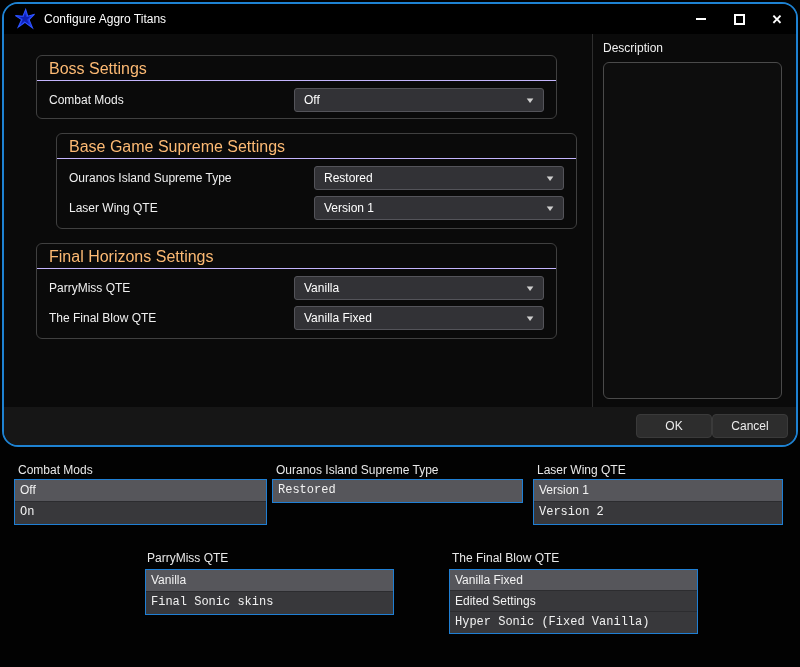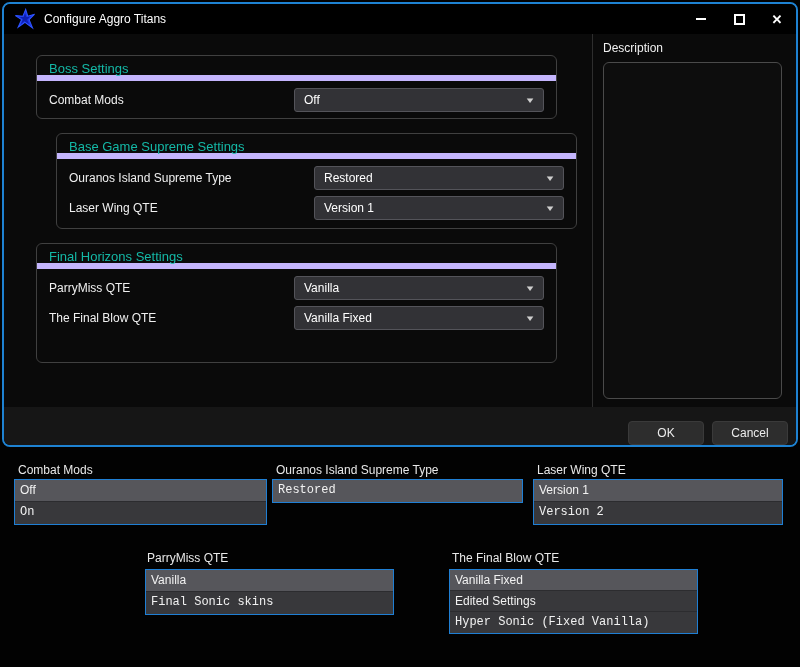--- a/index.html
+++ b/index.html
@@ -3,21 +3,21 @@
 <meta charset="utf-8">
 <style>
   * { margin:0; padding:0; box-sizing:border-box; }
   html,body { width:800px; height:667px; background:#020202; overflow:hidden;
     font-family:"Liberation Sans", sans-serif; }
   body { position:relative; color:#f0f0f0; }
 
   
   .window {
     position:absolute; left:2px; top:2px; width:796px; height:445px;
-    background:#0a0a0a; border:2px solid #1e82d2; border-radius:8px;
+    background:#0a0a0a; border:2px solid #1e82d2; border-radius:16px;
     overflow:hidden; display:flex; flex-direction:column;
   }
   .titlebar { height:30px; background:#000; display:flex; align-items:center; flex:0 0 auto; }
   .app-icon { width:22px; height:22px; margin:0 8px 0 10px; flex:0 0 auto; }
   .title-text { font-size:12px; color:#fff; flex:1 1 auto; }
   .win-controls { display:flex; align-items:center; height:100%; }
   .win-btn { width:38px; height:100%; display:flex; align-items:center; justify-content:center; cursor:default; }
   .glyph-min { width:10px; height:2px; background:#fff; display:block; }
   .glyph-max { width:11px; height:11px; border:2px solid #fff; display:block; }
   .glyph-close { color:#fff; font-size:13px; font-weight:bold; line-height:1; }
@@ -27,34 +27,34 @@
   .v-divider { width:1px; background:#2e2e2e; flex:0 0 auto; }
   .right-panel { flex:1 1 auto; padding:7px 14px 8px 10px; display:flex; flex-direction:column; }
   .desc-label { font-size:12px; color:#f0f0f0; margin-bottom:7px; }
   .desc-box { flex:1 1 auto; border:1px solid #4a4a4a; border-radius:6px; background:#0d0d0d;
     font-size:12px; color:#ddd; padding:6px; resize:none; outline:none; }
 
   .group { position:absolute; left:32px; width:521px;
     border:1px solid #404040; border-radius:6px; background:#0a0a0a; }
   .group-1 { top:21px; height:64px; }
   .group-2 { top:99px; height:96px;margin-left:20px; }
-  .group-3 { top:209px; height:120px; }
-  .group-title { height:25px; line-height:25px; padding:0 12px; font-size:13px; color:#14b8a6;
-    border-bottom:6px solid #c4b5fd; }
+  .group-3 { top:209px; height:96px; }
+  .group-title { height:25px; line-height:25px; padding:0 12px; font-size:16px; color:#fdba74;
+    border-bottom:1px solid #c4b5fd; }
   .group-rows { padding-top:4px; }
   .row { height:30px; display:flex; align-items:center; padding:0 12px; }
   .row-label { flex:1 1 auto; font-size:12px; color:#f0f0f0; }
   .dropdown { width:250px; height:24px; flex:0 0 auto; display:flex; align-items:center;
     justify-content:space-between; padding:0 9px; background:#323236;
     border:1px solid #54545a; border-radius:3px; cursor:default; }
   .dropdown-value { font-size:12px; color:#fff; }
   .chevron { font-size:8px; color:#cfcfcf; transform:scaleX(1.4); }
 
   .footer { height:38px; flex:0 0 auto; background:#161616;
-    display:flex; align-items:flex-end; justify-content:flex-end; gap:8px; padding:0 8px; }
+    display:flex; align-items:center; justify-content:flex-end; gap:0; padding:0 8px; }
   .btn { width:76px; height:24px; background:#2d2d2d; border:1px solid #3a3a3a; border-radius:4px;
     color:#ececec; font-size:12px; font-family:"Liberation Sans", sans-serif; cursor:default; }
 
   
   .list-group-label { position:absolute; font-size:12px; color:#e8e8e8; white-space:nowrap; }
   .listbox { position:absolute; border:1px solid #1f7fd4; background:#38383b; }
   .list-option { height:22px; line-height:21px; padding:0 5px; font-size:12px; color:#f2f2f2;
     background:#38383b; border-bottom:1px solid #2c2c2f; cursor:default; }
   .list-option:last-child { border-bottom:none;font-family:Liberation Mono, monospace; }
   .list-option.selected { background:#56565b; }

